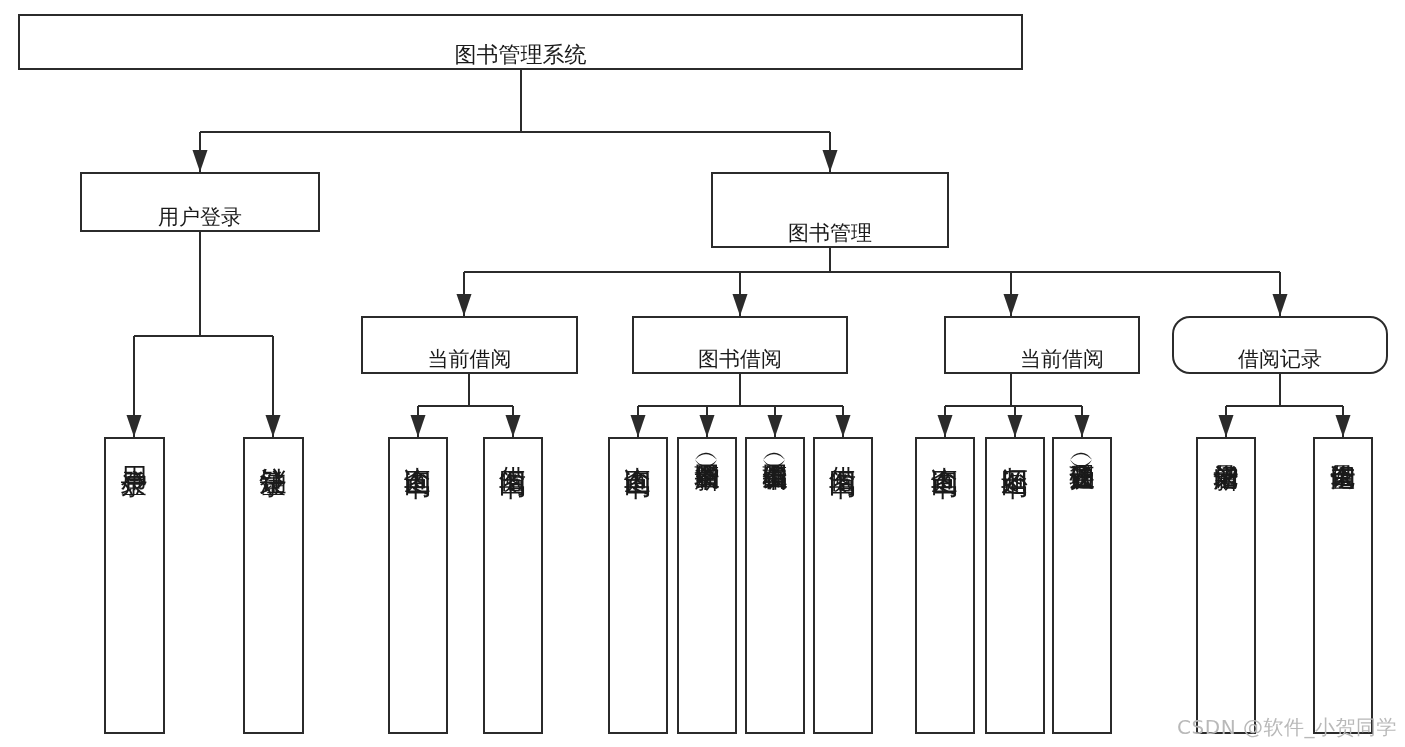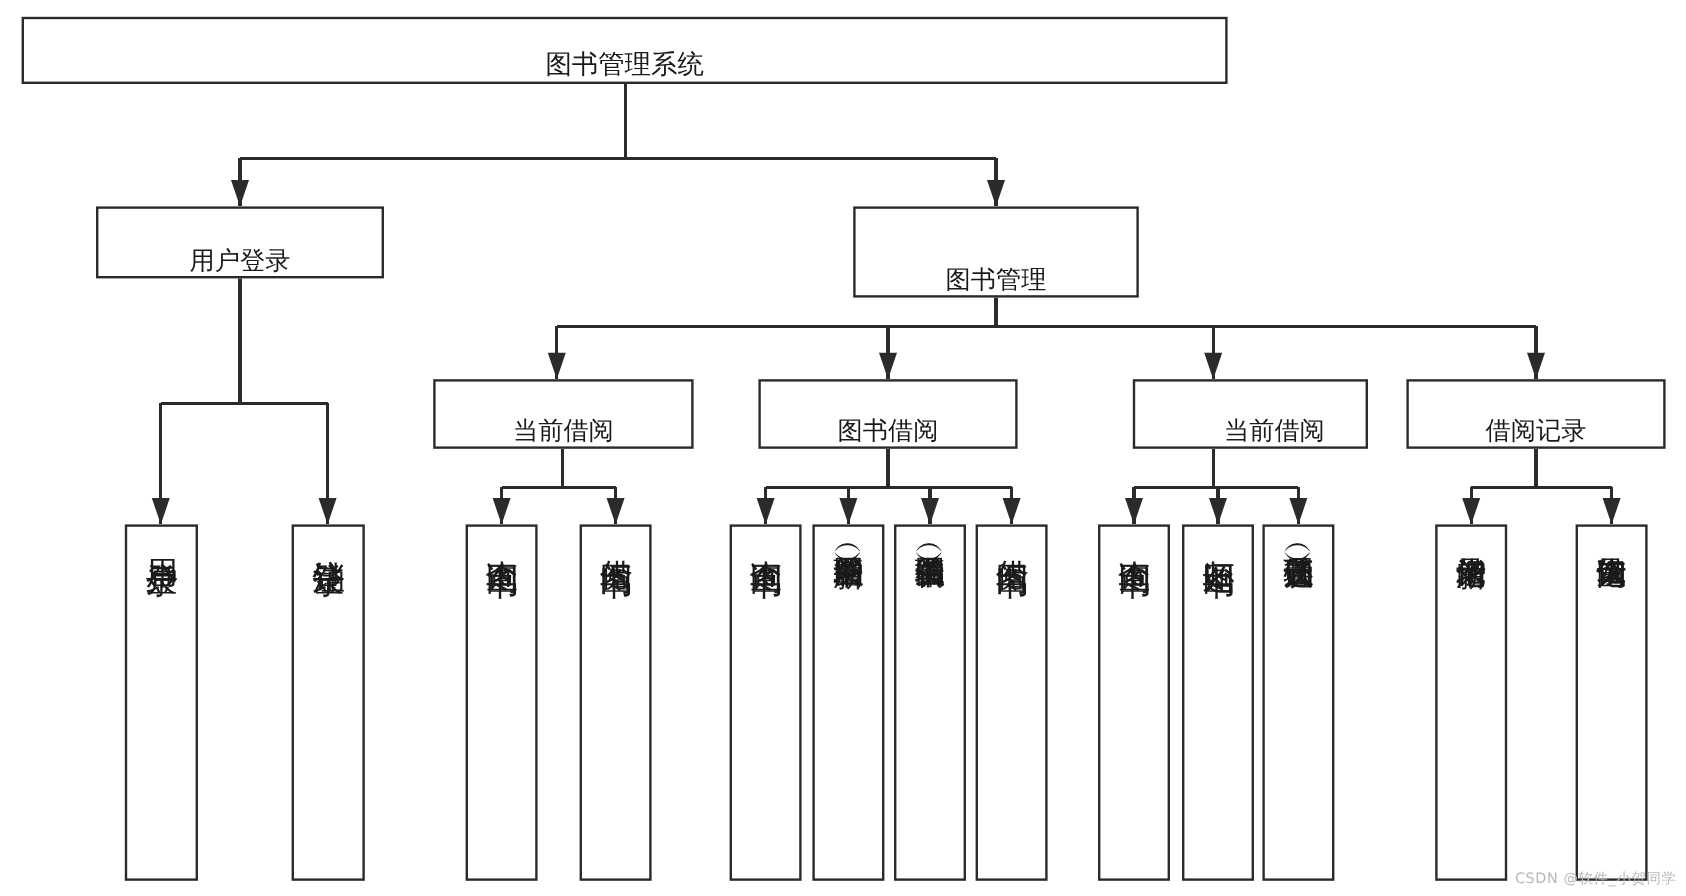--- a/index.html
+++ b/index.html
@@ -64,21 +64,21 @@
     white-space: nowrap;
   }
   .node.v.tight .node-label {
     font-size: 25px;
     letter-spacing: 0px;
   }
   #watermark {
     position: absolute;
     right: 8px;
     bottom: 6px;
-    font-size: 12px;
+    font-size: 20px;
     color: #b9b9b9;
     letter-spacing: 0.5px;
     white-space: nowrap;
     user-select: none;
   }
 </style>
 </head>
 <body>
 
 <div id="diagram-root">
@@ -151,21 +151,21 @@
 
   <div class="node h" style="left:361px; top:316px; width:217px; height:58px;">
     <span class="node-label">当前借阅</span>
   </div>
   <div class="node h" style="left:632px; top:316px; width:216px; height:58px;">
     <span class="node-label">图书借阅</span>
   </div>
   <div class="node h" style="left:944px; top:316px; width:196px; height:58px;padding-left:40px;">
     <span class="node-label">当前借阅</span>
   </div>
-  <div class="node h" style="left:1172px; top:316px; width:216px; height:58px;">
+  <div class="node h" style="left:1172px; top:316px; width:216px; height:58px;border-radius:18px;">
     <span class="node-label">借阅记录</span>
   </div>
 
   <div class="node v" style="left:104px; top:437px; width:61px; height:297px;">
     <span class="node-label">用户登录</span>
   </div>
   <div class="node v" style="left:243px; top:437px; width:61px; height:297px;">
     <span class="node-label">注销登录</span>
   </div>
 

